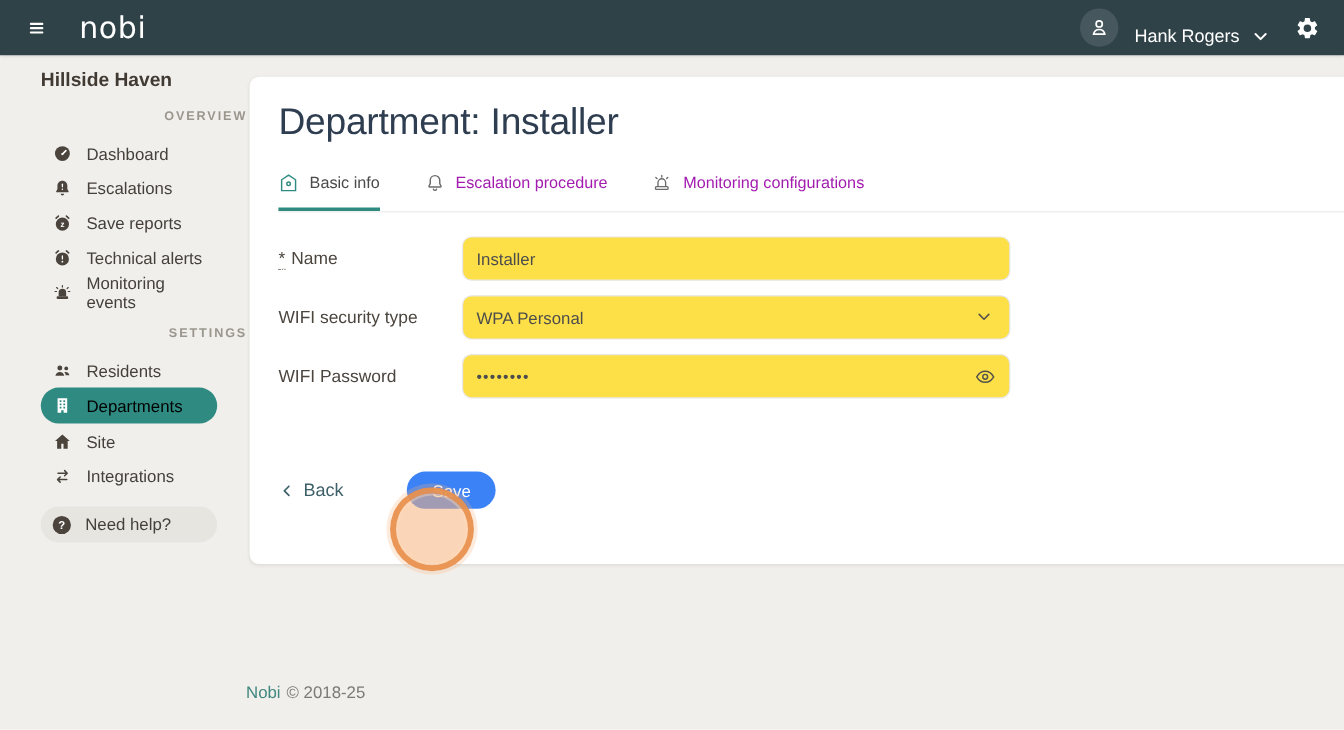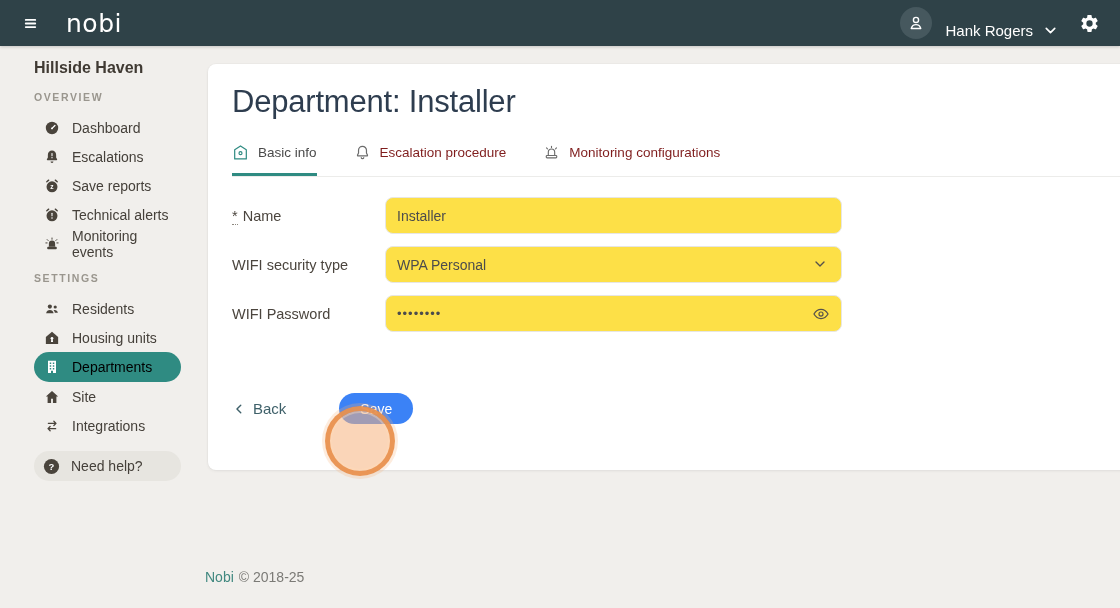--- a/index.html
+++ b/index.html
@@ -34,21 +34,21 @@
     background: #46585e; display: flex; align-items: center; justify-content: center;
   }
   .user-name { color: #fff; font-size: 15px; margin: 0 9px 0 13px; }
   .gear-btn { margin-left: 20px; background: none; border: none; cursor: pointer; display: flex; align-items: center; }
 
   
   .sidebar { position: absolute; top: 46px; left: 16px; width: 190px; padding: 13px 0 0 18px; }
   .site-name { font-size: 16px; font-weight: 700; color: #403a33; margin-bottom: 14px; }
   .section-title {
     font-size: 10.5px; font-weight: 700; letter-spacing: 1.6px;
-    color: #9a968e; margin: 14px 0 10px;
+    color: #9a968e; margin: 14px 0 10px; text-align: right;
   }
   .nav-item {
     width: 147px; height: 29px; display: flex; align-items: center;
     padding: 0 10px; gap: 12px; font-size: 14px; color: #45403a;
     border-radius: 15px; cursor: pointer;
   }
   .nav-item .ni { width: 16px; height: 16px; color: #4a443c; flex: 0 0 16px; display: flex; }
   .nav-item.active { background: #2f8b82; color: #000000; height: 30px; }
   .nav-item.active .ni { color: #fff; }
   .help-pill {
@@ -62,21 +62,21 @@
     position: absolute; left: 208px; top: 64px; width: 1008px; height: 406px;
     background: #fff; border-radius: 8px;
     box-shadow: 0 1px 3px rgba(60,60,60,.08), 0 0 0 1px rgba(0,0,0,.015);
     padding: 20px 24px 0;
   }
   .page-title { font-size: 31px; font-weight: 500; color: #2e3d4f; letter-spacing: -.2px; }
 
   .tabs { display: flex; gap: 37px; margin-top: 24px; border-bottom: 1px solid #ececea; }
   .tab {
     display: flex; align-items: center; gap: 9px;
-    padding-bottom: 15px; font-size: 13.5px; color: #7f1d1d; cursor: pointer;
+    padding-bottom: 15px; font-size: 13.5px; color: #a21caf; cursor: pointer;
   }
   .tab .ti { width: 17px; height: 17px; color: #6b6b6b; display: flex; }
   .tab.active { box-shadow: inset 0 -3px 0 #2f8b82; color: #4a4a4a; }
   .tab.active .ti { color: #2f8b82; }
 
   .form { margin-top: 20px; }
   .form-row { display: flex; align-items: center; margin-bottom: 12px; }
   .form-label { width: 153px; font-size: 14.5px; color: #4b453e; font-weight: 500; }
   .req { border-bottom: 1px dotted #8d887f; margin-right: 5px; }
   .control {
@@ -237,30 +237,20 @@
         <svg width="16" height="16" viewBox="0 0 24 24" fill="currentColor">
             <circle cx="8.8" cy="8.4" r="3.1"></circle>
             <path d="M3.2 18.2c.7-3.2 2.8-4.8 5.6-4.8s4.9 1.6 5.6 4.8z"></path>
             <circle cx="16.8" cy="9" r="2.4"></circle>
             <path d="M15.9 13.5c2.6 0 4.3 1.5 4.9 4.2h-4.5c-.3-1.8-1-3.2-2.1-4a6 6 0 0 1 1.7-.2z"></path>
           </svg>
       </span>
       <span>Residents</span>
     </div>
 
-    <div class="nav-item">
-      <span class="ni">
-        <svg width="16" height="16" viewBox="0 0 24 24">
-            <path fill="currentColor" d="M12 2.8l9.2 7.7V21H2.8V10.5L12 2.8z"></path>
-            <circle cx="12" cy="12.4" r="2" fill="#fff"></circle>
-            <path d="M11 13.6h2l.6 4.3h-3.2z" fill="#fff"></path>
-          </svg>
-      </span>
-      <span>Housing units</span>
-    </div>
 
     <div class="nav-item active">
       <span class="ni">
         <svg width="16" height="16" viewBox="0 0 24 24">
             <path fill="currentColor" fill-rule="evenodd" d="M6 2.8h12V21H6V2.8zM8.6 5.4h2.2v2.2H8.6V5.4zm4.6 0h2.2v2.2h-2.2V5.4zM8.6 9.4h2.2v2.2H8.6V9.4zm4.6 0h2.2v2.2h-2.2V9.4zM8.6 13.4h2.2v2.2H8.6v-2.2zm4.6 0h2.2v2.2h-2.2v-2.2zm-2.7 4.4h3v3.2h-3v-3.2z"></path>
           </svg>
       </span>
       <span>Departments</span>
     </div>
 

